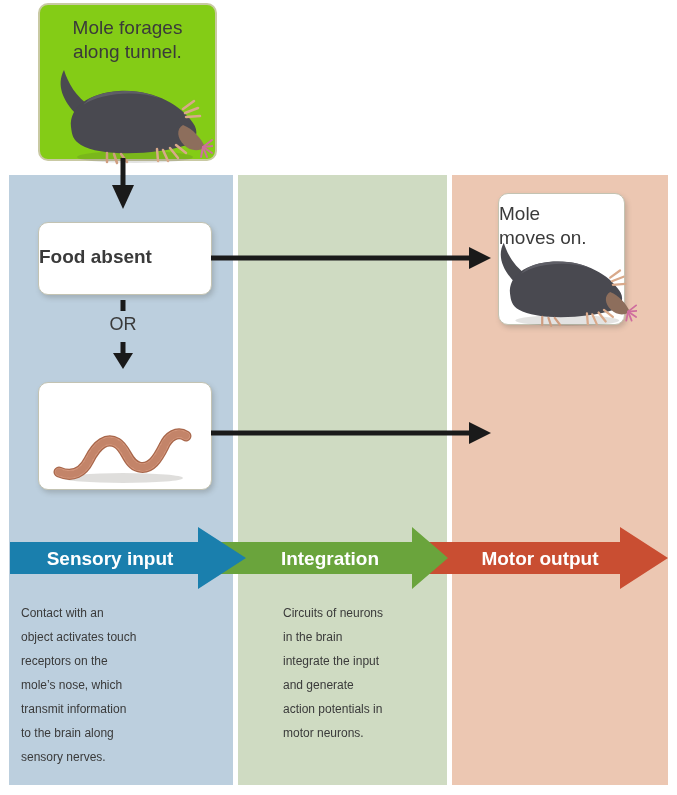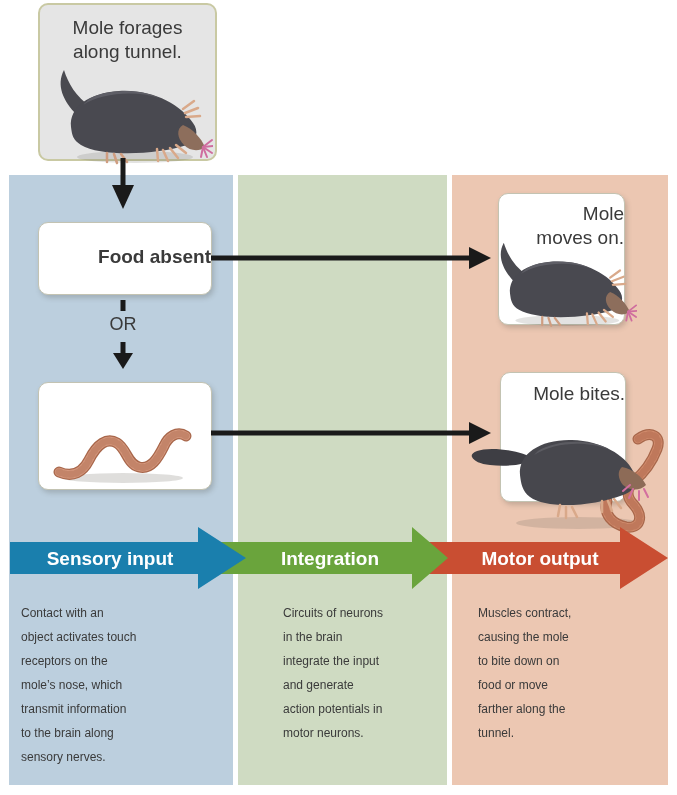--- a/index.html
+++ b/index.html
@@ -8,27 +8,27 @@
     font-family:"Liberation Sans",sans-serif;color:#3a3a3a;overflow:hidden;
   }
   .col{position:absolute;top:175px;height:610px;}
   #col-sensory{left:9px;width:224px;}
   #col-integration{left:238px;width:209px;}
   #col-motor{left:452px;width:216px;}
 
   .node{
     position:absolute;background:#ffffff;border:1.5px solid #c3c3b2;
     border-radius:10px;box-shadow:2px 3px 5px rgba(80,80,70,0.25);
-    text-align:right;z-index:3;
+    text-align:left;z-index:3;
   }
   .node-label{font-size:19px;line-height:24px;white-space:pre-line;}
 
   #top-box{
     position:absolute;left:38px;top:3px;width:175px;height:154px;
-    background:#e5e5e5;border:2px solid #c9c9a3;border-radius:10px;
+    background:#84cc16;border:2px solid #c9c9a3;border-radius:10px;
     text-align:center;z-index:3;
   }
   #top-box .node-label{margin-top:11px;}
 
   #box-food-absent{left:38px;top:222px;width:172px;height:71px;font-weight:bold;}
   #box-food-absent .node-label{margin-top:22px;}
 
   #box-food-present{left:38px;top:382px;width:172px;height:106px;}
   #box-food-present .node-label{margin-top:9px;}
 
@@ -164,26 +164,20 @@
   </div>
 
   <div class="node" id="box-mole-moves">
     <div class="node-label">Mole
 moves on.</div>
     <svg class="illus" id="illus-moves-mole">
         <use href="#sym-mole"></use>
       </svg>
   </div>
 
-  <div class="node" id="box-mole-bites">
-    <div class="node-label">Mole bites.</div>
-    <svg class="illus" id="illus-bite">
-        <use href="#sym-mole-bite"></use>
-      </svg>
-  </div>
 
   <svg id="overlay" width="677" height="795" viewBox="0 0 677 795">
 
     <g>
       <polygon points="422,542 620,542 620,527 668,558 620,589 620,574 422,574" fill="#c94e32"></polygon>
       <polygon points="210,542 412,542 412,527 448,558 412,589 412,574 210,574" fill="#6aa43c"></polygon>
       <polygon points="10,542 198,542 198,527 246,558 198,589 198,574 10,574" fill="#1a7fad"></polygon>
       <text class="banner-text" x="110" y="565" text-anchor="middle" fill="#ffffff">Sensory input</text>
       <text class="banner-text" x="330" y="565" text-anchor="middle" fill="#ffffff">Integration</text>
       <text class="banner-text" x="540" y="565" text-anchor="middle" fill="#ffffff">Motor output</text>
@@ -216,20 +210,14 @@
 mole’s nose, which
 transmit information
 to the brain along
 sensory nerves.</div>
   <div class="desc" id="desc-integration">Circuits of neurons
 in the brain
 integrate the input
 and generate
 action potentials in
 motor neurons.</div>
-  <div class="desc" id="desc-motor">Muscles contract,
-causing the mole
-to bite down on
-food or move
-farther along the
-tunnel.</div>
 
 </div>
 
 </body></html>

